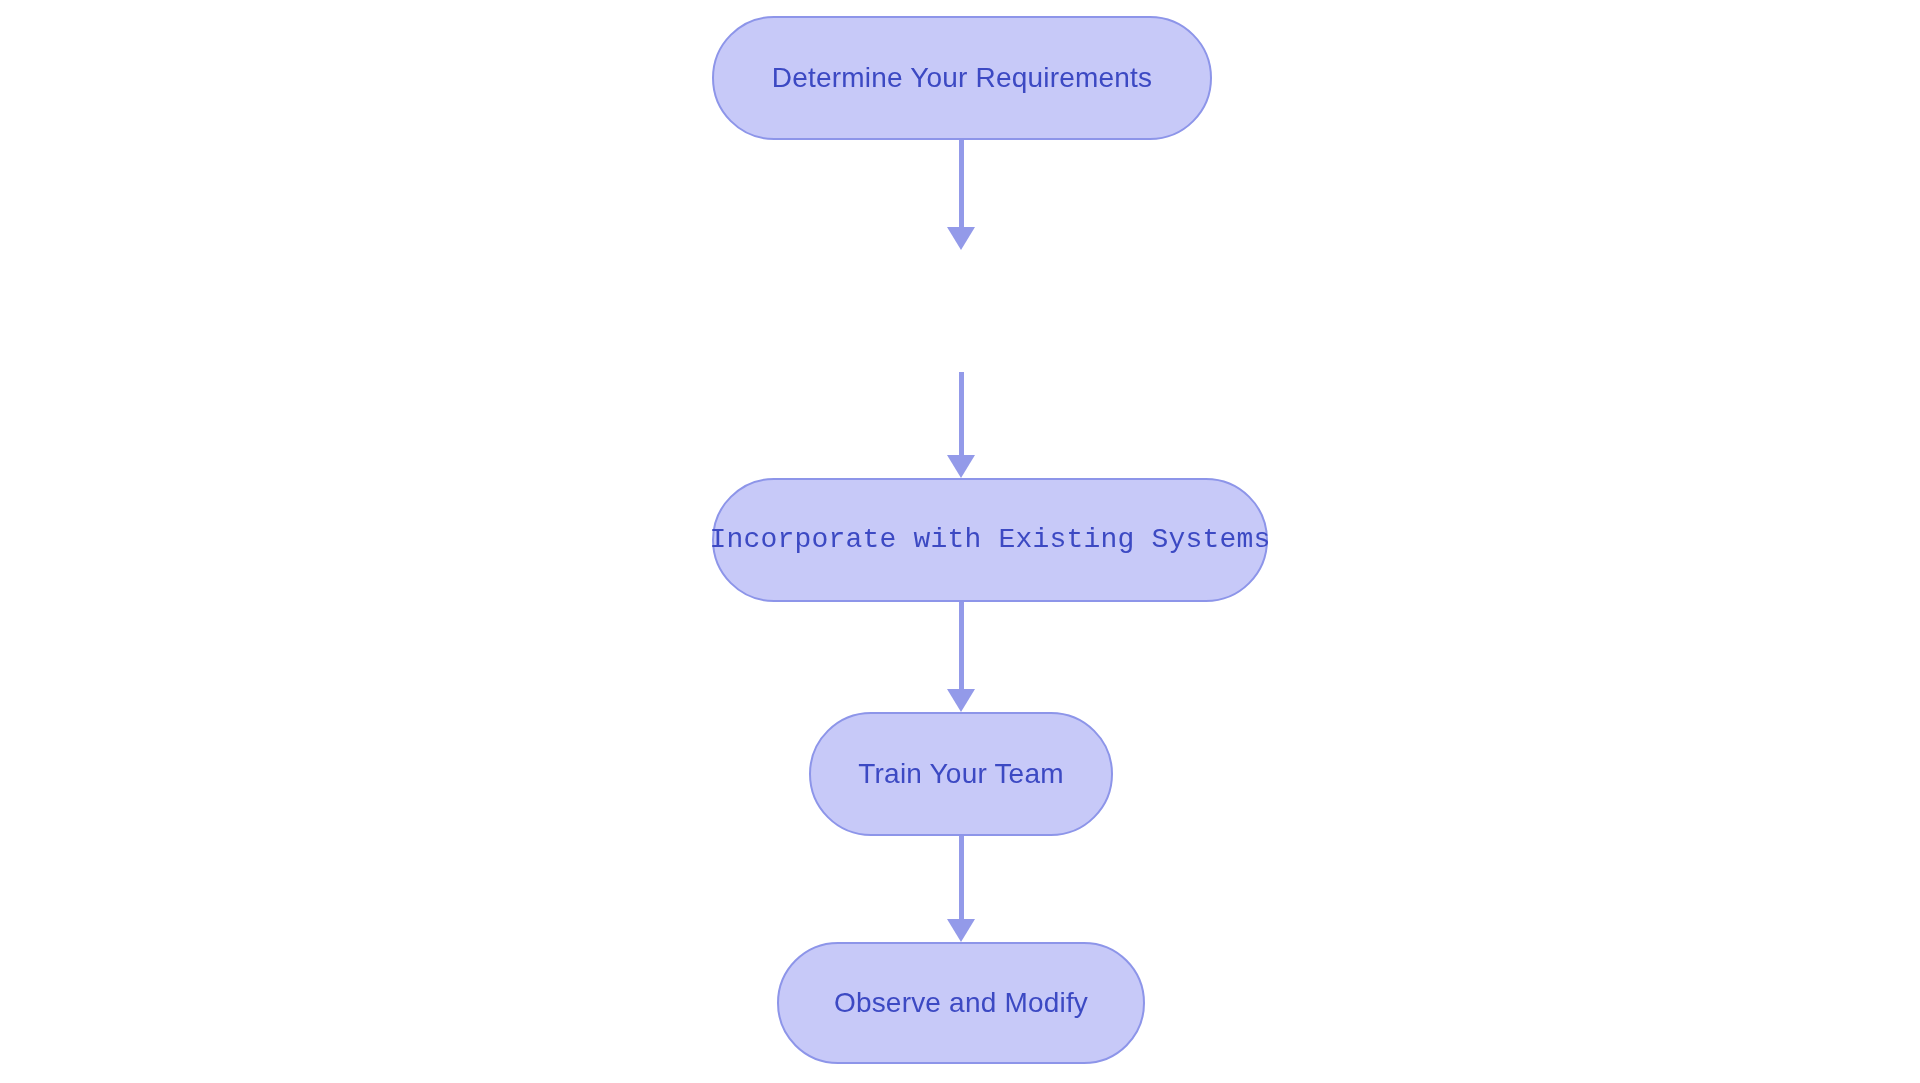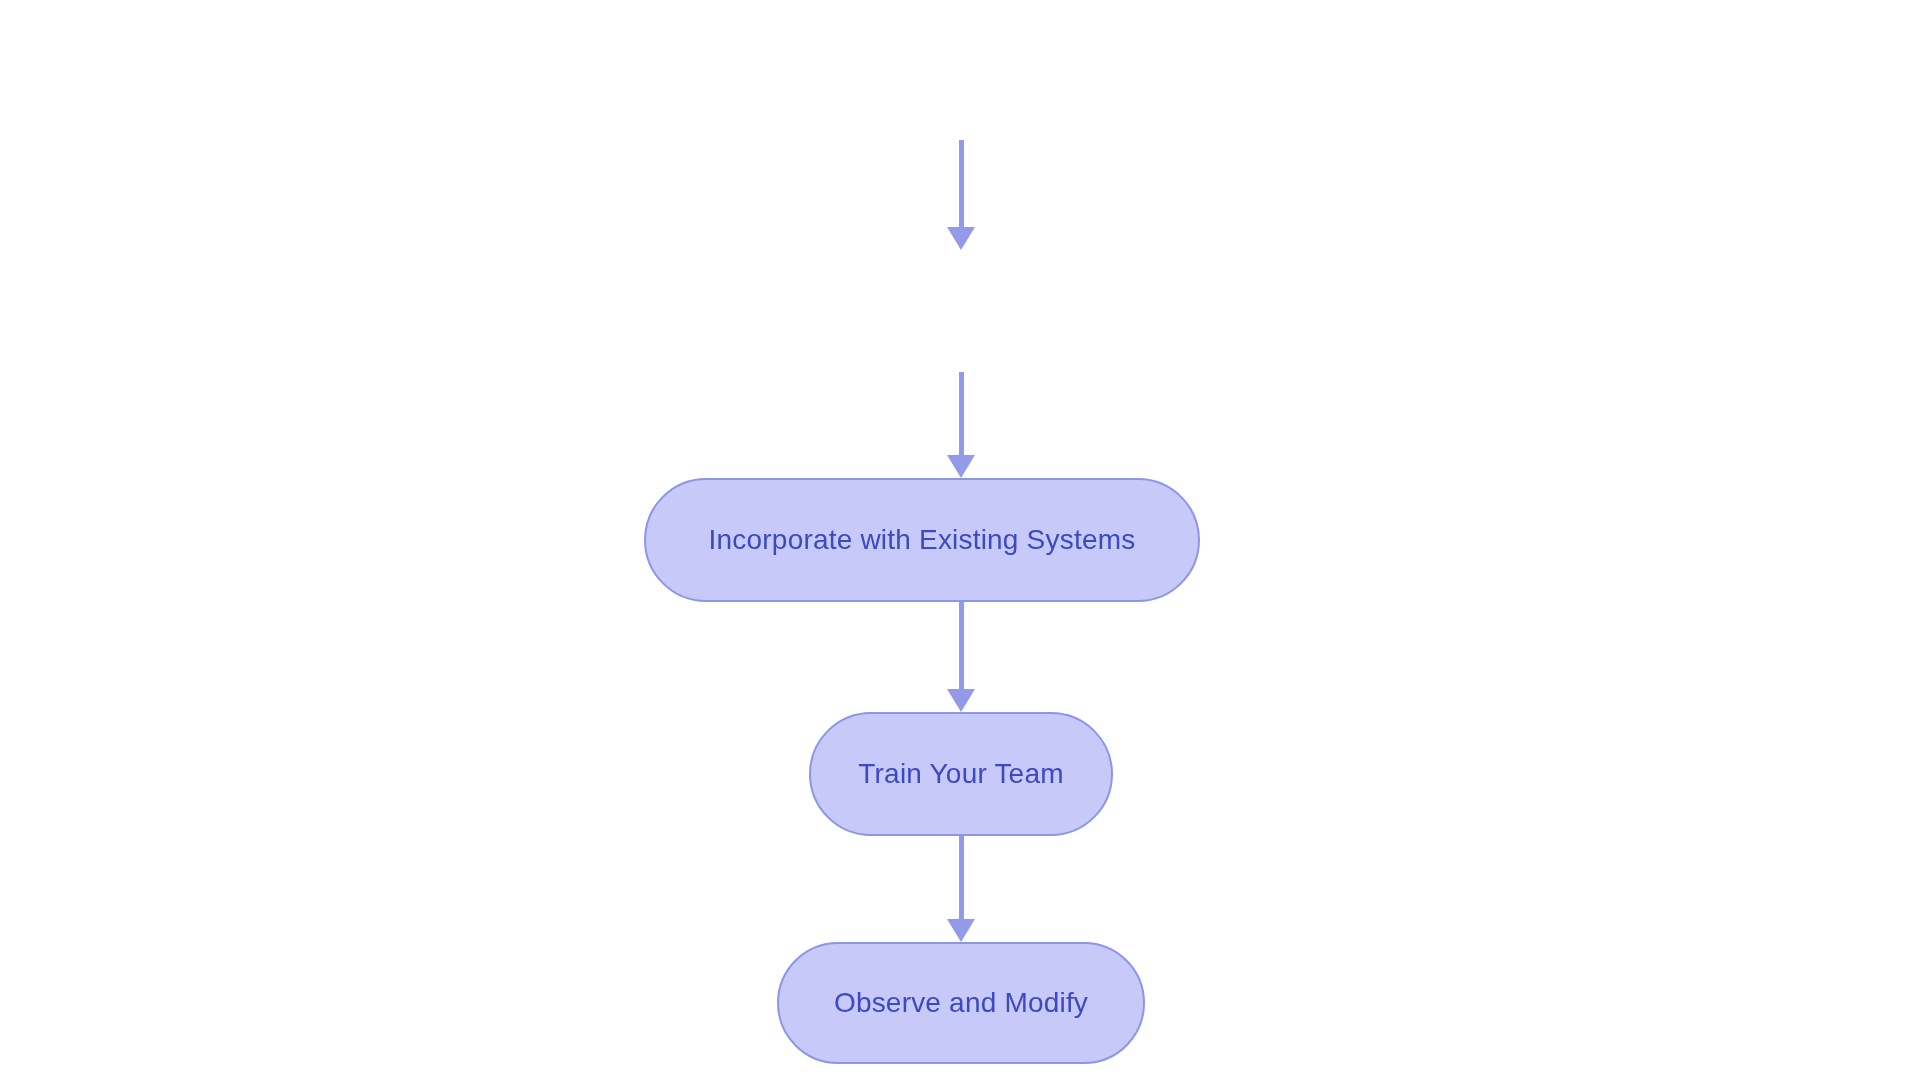--- a/index.html
+++ b/index.html
@@ -56,34 +56,37 @@
   .arrow-head {
     width: 0;
     height: 0;
     border-left: 14px solid transparent;
     border-right: 14px solid transparent;
     border-top: 23px solid var(--arrow);
   }
   
   .node-1 { left: 712px; top: 16px;  width: 500px; height: 124px; }
   .node-2 { left: 712px; top: 250px; width: 500px; height: 122px; }
-  .node-3 { left: 644px; top: 478px; width: 556px; height: 124px; }
+  .node-3 { left: 712px; top: 478px; width: 556px; height: 124px; font-family: Liberation Mono, monospace; }
   .node-4 { left: 809px; top: 712px; width: 304px; height: 124px; }
   .node-5 { left: 777px; top: 942px; width: 368px; height: 122px; }
   
   .conn-1 { left: 947px; top: 140px; height: 110px; }
   .conn-2 { left: 947px; top: 372px; height: 106px; }
   .conn-3 { left: 947px; top: 602px; height: 110px; }
   .conn-4 { left: 947px; top: 836px; height: 106px; }
 </style>
 </head>
 <body>
 
 <div class="canvas">
 
+  <div class="flow-node node-1">
+    <span class="node-label">Determine Your Requirements</span>
+  </div>
 
   <div class="connector conn-1">
     <div class="arrow-stem"></div>
     <div class="arrow-head"></div>
   </div>
 
 
   <div class="connector conn-2">
     <div class="arrow-stem"></div>
     <div class="arrow-head"></div>

